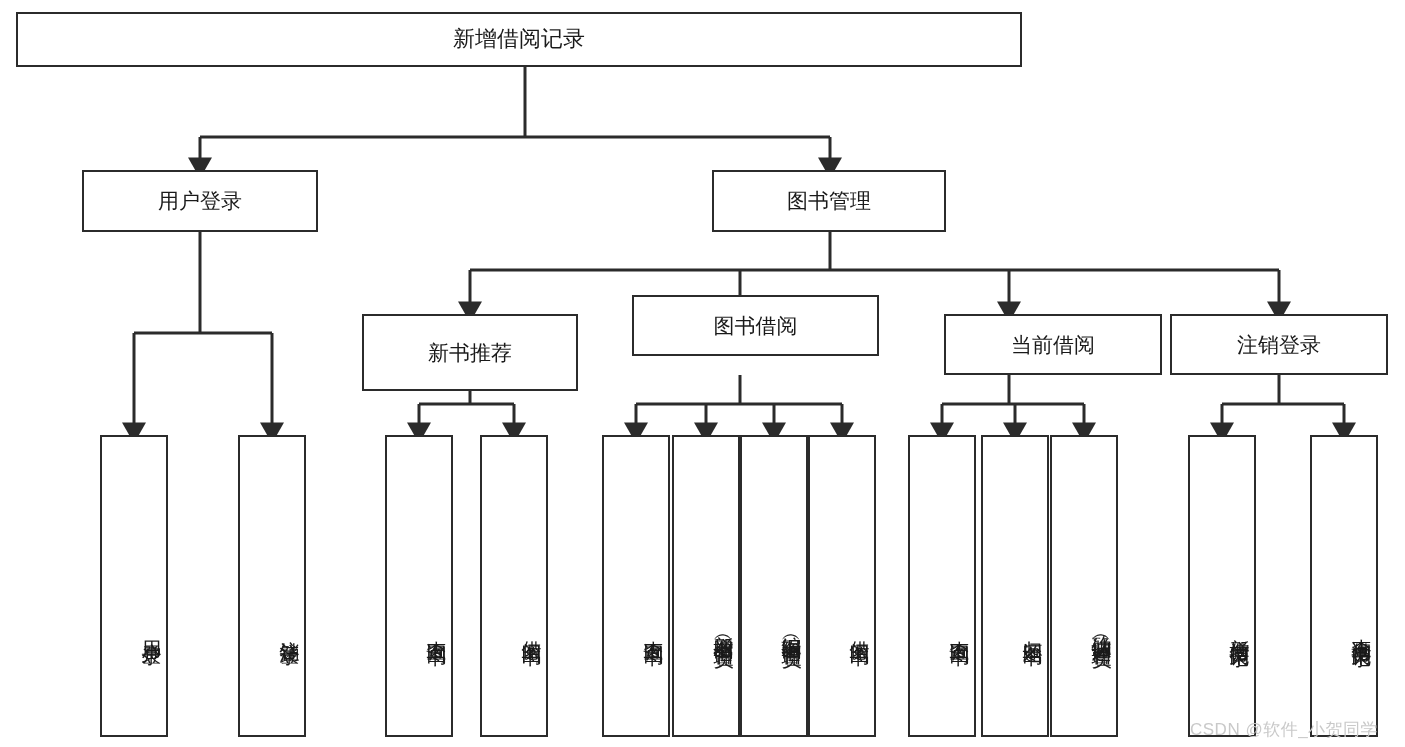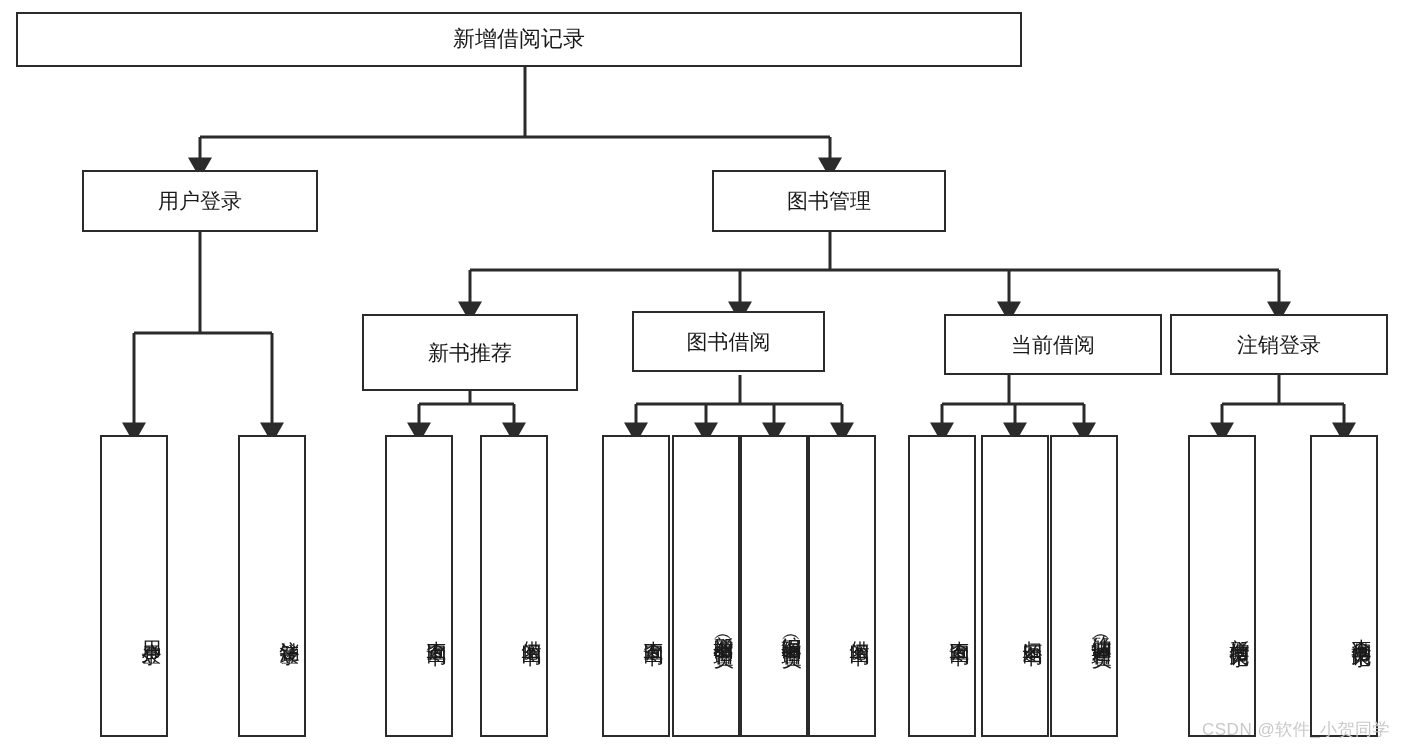--- a/index.html
+++ b/index.html
@@ -9,21 +9,21 @@
   svg.edges{position:absolute;left:0;top:0;width:1405px;height:747px;}
   .node{position:absolute;box-sizing:border-box;background:#ffffff;
         border:2.5px solid #2b2b2b;display:flex;align-items:center;
         justify-content:center;color:#1a1a1a;}
   .node.h{font-size:21px;line-height:1.1;white-space:nowrap;}
   .node.root{font-size:22px;}
   .node.v{writing-mode:vertical-rl;text-orientation:upright;
           align-items:flex-start;justify-content:center;
           padding-top:86px;font-size:20px;letter-spacing:2px;}
   .wm{position:absolute;color:#c9c9c9;font-size:17px;white-space:nowrap;
-      letter-spacing:.5px;padding-left:12px;}
+      letter-spacing:.5px;}
 </style>
 </head>
 <body>
 
 <div id="diagram">
 
   <svg class="edges" viewBox="0 0 1405 747">
     <defs>
       <marker id="ah" markerWidth="11" markerHeight="11" refX="2.2" refY="4" orient="auto" markerUnits="strokeWidth">
         <path d="M0,0 L0,8 L7,4 z" fill="#2b2b2b"></path>
@@ -72,21 +72,21 @@
       <path d="M1344,404 L1344,429" marker-end="url(#ah)"></path>
     </g>
   </svg>
 
   <div class="node root h" style="left: 16px; top: 12px; width: 1006px; height: 55px;">新增借阅记录</div>
 
   <div class="node h" style="left: 82px; top: 170px; width: 236px; height: 62px;">用户登录</div>
   <div class="node h" style="left: 712px; top: 170px; width: 234px; height: 62px; text-align: center;">图书管理</div>
 
   <div class="node h" style="left: 362px; top: 314px; width: 216px; height: 77px;">新书推荐</div>
-  <div class="node h" style="left: 632px; top: 311px; width: 193px; height: 61px;">图书借阅</div>
+  <div class="node h" style="left: 632px; top: 295px; width: 247px; height: 61px;">图书借阅</div>
   <div class="node h" style="left: 944px; top: 314px; width: 218px; height: 61px;">当前借阅</div>
   <div class="node h" style="left: 1170px; top: 314px; width: 218px; height: 61px;">注销登录</div>
 
   <div class="node v" style="left: 100px; top: 435px; width: 68px; height: 302px;">用户登录</div>
   <div class="node v" style="left: 238px; top: 435px; width: 68px; height: 302px;">注销登录</div>
   <div class="node v" style="left: 385px; top: 435px; width: 68px; height: 302px;">查询图书</div>
   <div class="node v" style="left: 480px; top: 435px; width: 68px; height: 302px;">借阅图书</div>
   <div class="node v" style="left: 602px; top: 435px; width: 68px; height: 302px;">查询图书</div>
   <div class="node v" style="left: 672px; top: 435px; width: 68px; height: 302px;">新增图书（管理员）</div>
   <div class="node v" style="left: 740px; top: 435px; width: 68px; height: 302px;">编辑图书（管理员）</div>

